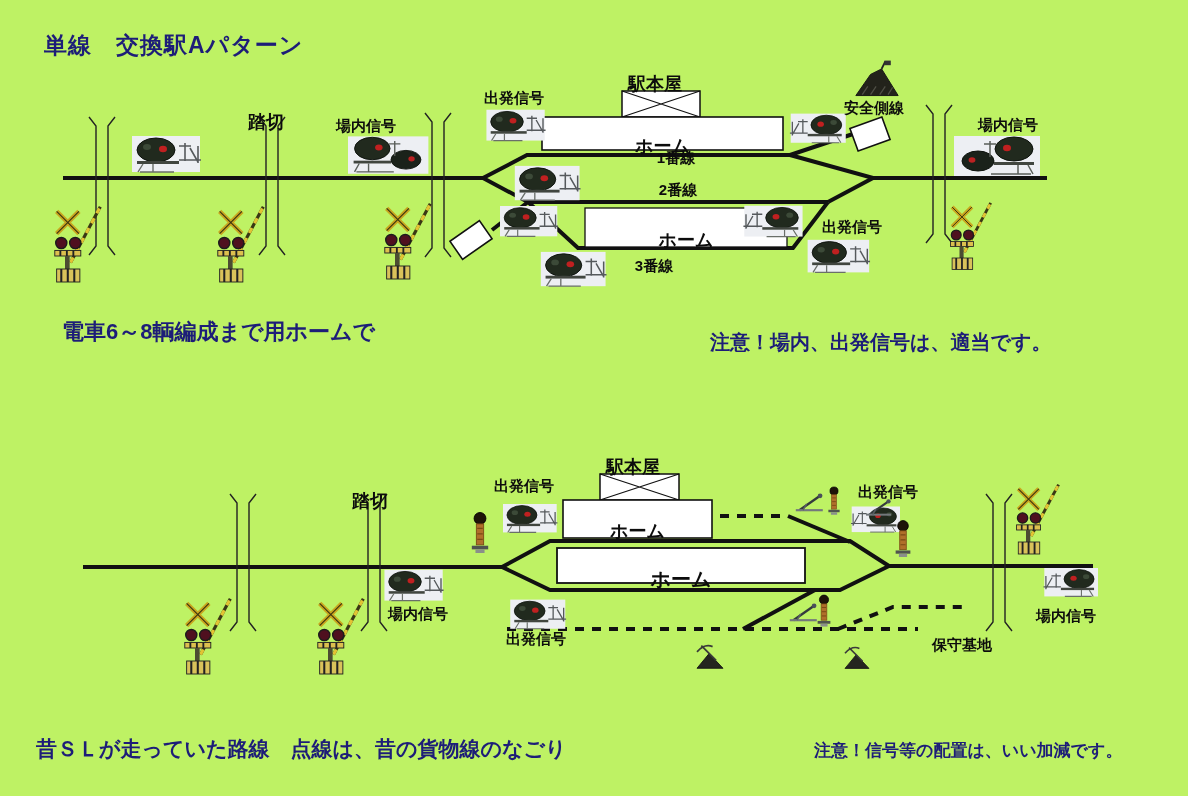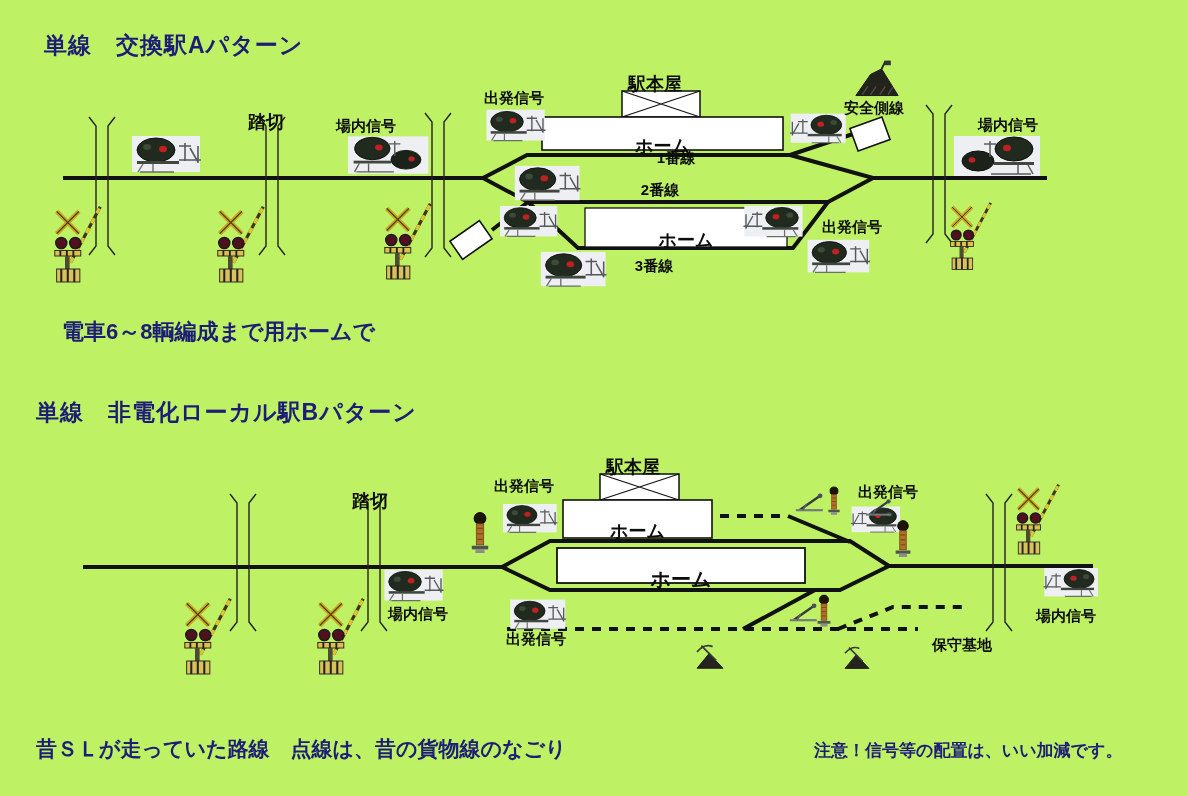--- a/index.html
+++ b/index.html
@@ -186,29 +186,29 @@
     </g>
   </svg>
 
   <div class="lbl navy title" style="left:44px;top:33px;">単線　交換駅Aパターン</div>
   <div class="lbl big" style="left:248px;top:100px;">踏切</div>
   <div class="lbl small" style="left:336px;top:118px;">場内信号</div>
   <div class="lbl small" style="left:484px;top:90px;">出発信号</div>
   <div class="lbl big" style="left:628px;top:62px;">駅本屋</div>
   <div class="lbl big boxlbl" style="left:542px;top:117px;width:241px;height:33px;">ホーム</div>
   <div class="lbl small boxlbl" style="left:640px;top:149px;width:72px;height:18px;">1番線</div>
-  <div class="lbl small boxlbl" style="left:624px;top:181px;width:72px;height:18px;">2番線</div>
+  <div class="lbl small boxlbl" style="left:642px;top:181px;width:72px;height:18px;">2番線</div>
   <div class="lbl big boxlbl" style="left:585px;top:208px;width:202px;height:39px;">ホーム</div>
   <div class="lbl small boxlbl" style="left:618px;top:257px;width:72px;height:18px;">3番線</div>
   <div class="lbl small" style="left:844px;top:100px;">安全側線</div>
   <div class="lbl small" style="left:822px;top:219px;">出発信号</div>
   <div class="lbl small" style="left:978px;top:117px;">場内信号</div>
   <div class="lbl navy caption" style="left:62px;top:320px;">電車6～8輌編成まで用ホームで</div>
-
-  <div class="lbl navy title" style="left:36px;top:400px;">単線　非電化ローカル駅Bパターン</div>
+  <div class="lbl navy note-a" style="left:710px;top:331px;">注意！場内、出発信号は、適当です。</div>
+
   <div class="lbl big" style="left:352px;top:479px;">踏切</div>
   <div class="lbl small" style="left:494px;top:478px;">出発信号</div>
   <div class="lbl big" style="left:606px;top:445px;">駅本屋</div>
   <div class="lbl big boxlbl" style="left:563px;top:500px;width:149px;height:38px;">ホーム</div>
   <div class="lbl big boxlbl" style="left:557px;top:548px;width:248px;height:35px;font-size:20px;">ホーム</div>
   <div class="lbl small" style="left:388px;top:606px;">場内信号</div>
   <div class="lbl small" style="left:506px;top:631px;">出発信号</div>
   <div class="lbl small" style="left:858px;top:484px;">出発信号</div>
   <div class="lbl small" style="left:1036px;top:608px;">場内信号</div>
   <div class="lbl small" style="left:896px;top:637px;margin-left:36px;">保守基地</div>

